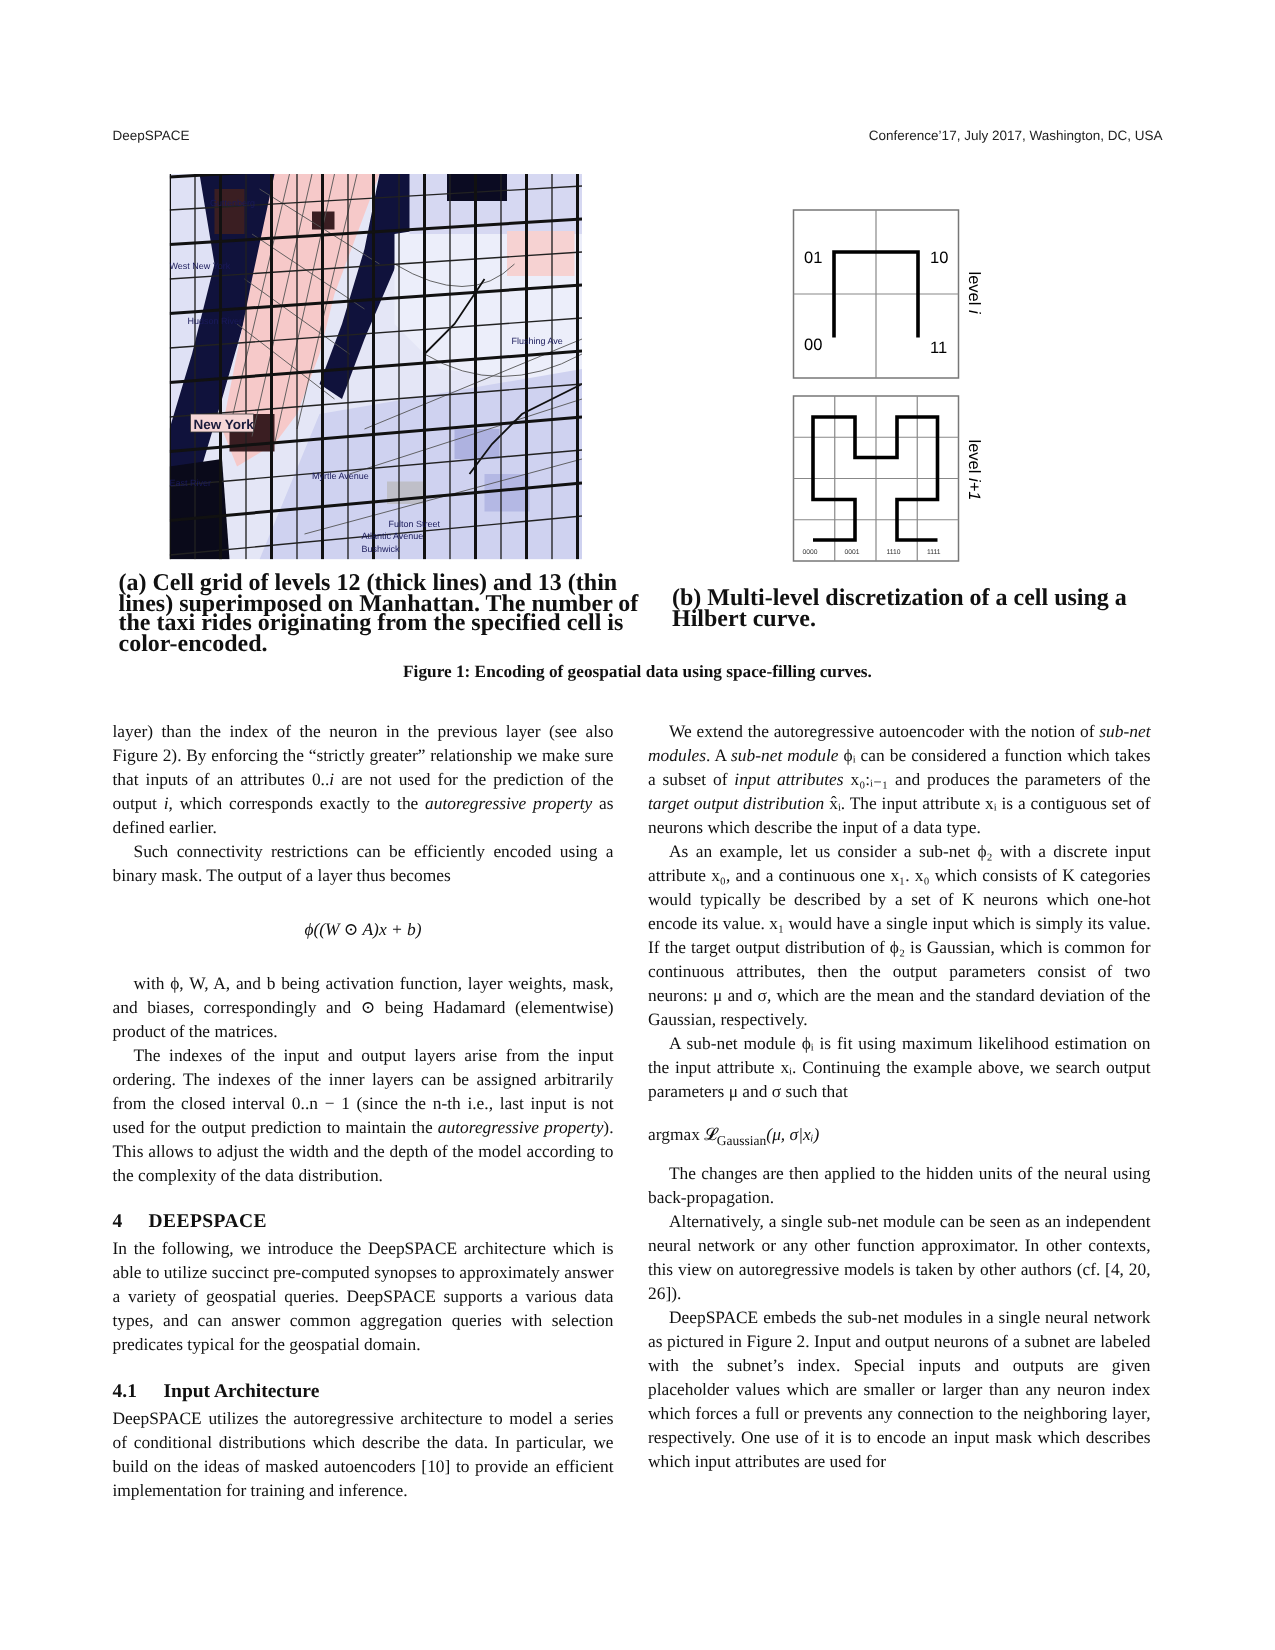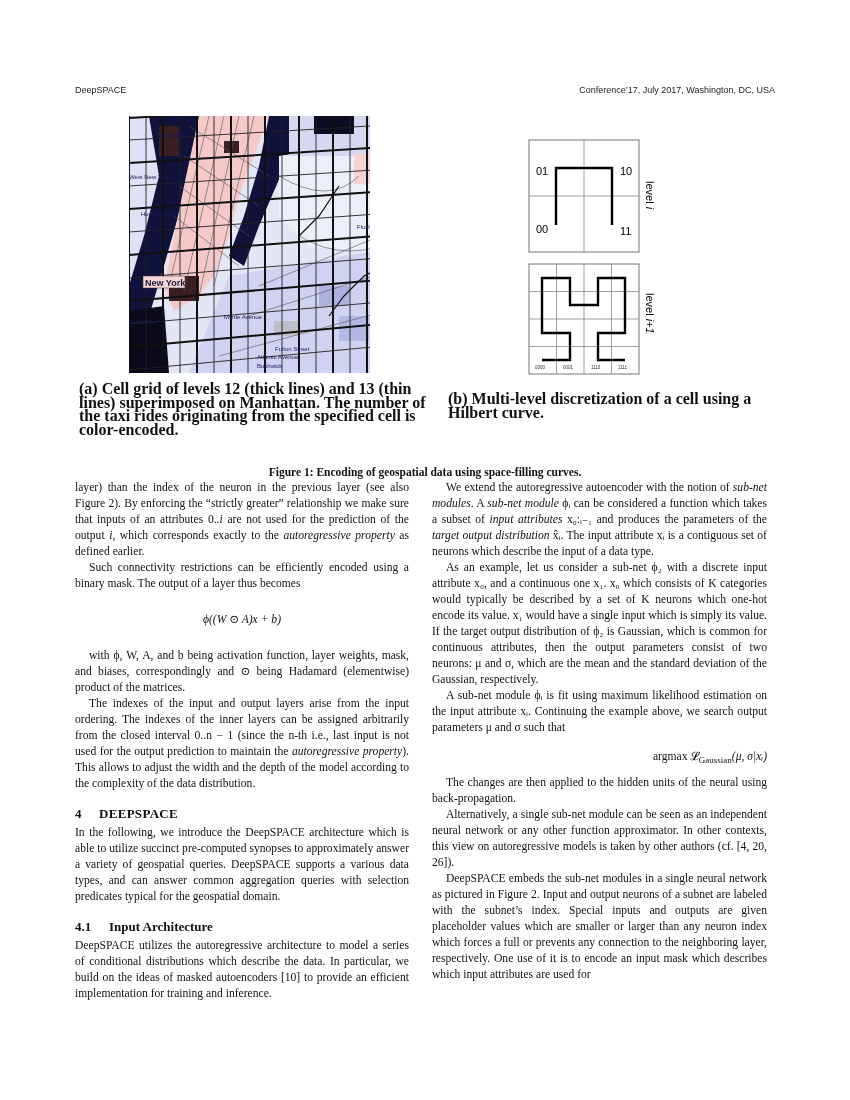--- a/index.html
+++ b/index.html
@@ -2,37 +2,37 @@
 <html><head>
 <meta charset="utf-8">
 <style>
   html, body { margin:0; padding:0; background:#fff; }
   body { width:850px; height:1100px; position:relative; overflow:hidden; color:#111;
          font-family:"Liberation Serif", "DejaVu Serif", serif; }
   .hdr { position:absolute; top:85px; font-family:"Liberation Sans", sans-serif; font-size:9px; color:#222; }
   .hdr-left { left:75px; }
   .hdr-right { right:75px; }
 
-  .fig-map { position:absolute; left:113px; top:116px; width:241px; height:257px; overflow:hidden;margin-left:16px; }
+  .fig-map { position:absolute; left:113px; top:116px; width:275px; height:257px; overflow:hidden; }
   .fig-map svg { display:block; }
 
   .fig-hilbert { position:absolute; left:528px; top:139px; }
 
   .cap { position:absolute; font-size:16px; font-weight:bold; line-height:13.5px; }
   .cap-a { left:79px; top:382px; width:350px; }
   .cap-b { left:448px; top:392px; width:340px; }
-  .fig-title { position:absolute; top:442px; left:0; width:850px; text-align:center; font-size:11.5px; font-weight:bold;margin-top:24px; }
+  .fig-title { position:absolute; top:442px; left:0; width:850px; text-align:center; font-size:11.5px; font-weight:bold; }
 
   .col { position:absolute; font-size:11.6px; line-height:16px; text-align:justify; }
   .col-left { left:75px; top:480px; width:334px; }
   .col-right { left:432px; top:480px; width:335px; }
   .col p { margin:0; }
   .col p.ind { text-indent:14px; }
   .eq { text-align:center; font-style:italic; margin:20px 0 20px 0; }
-  .eq2 { text-align:right; margin:14px 0 8px 0; line-height:13px; }
+  .eq2 { text-align:left; margin:14px 0 8px 0; line-height:13px; }
   .eq2 .sub { font-size:8px; font-style:italic; display:block; margin-left:-50px; }
   h2 { font-size:13px; font-weight:bold; margin:14px 0 3px 0; letter-spacing:0.3px; }
   h3 { font-size:13px; font-weight:bold; margin:14px 0 3px 0; }
   h2 .num, h3 .num { display:inline-block; width:24px; }
   h3 .num { width:34px; }
   i { font-style:italic; }
 </style>
 </head>
 <body>
 

